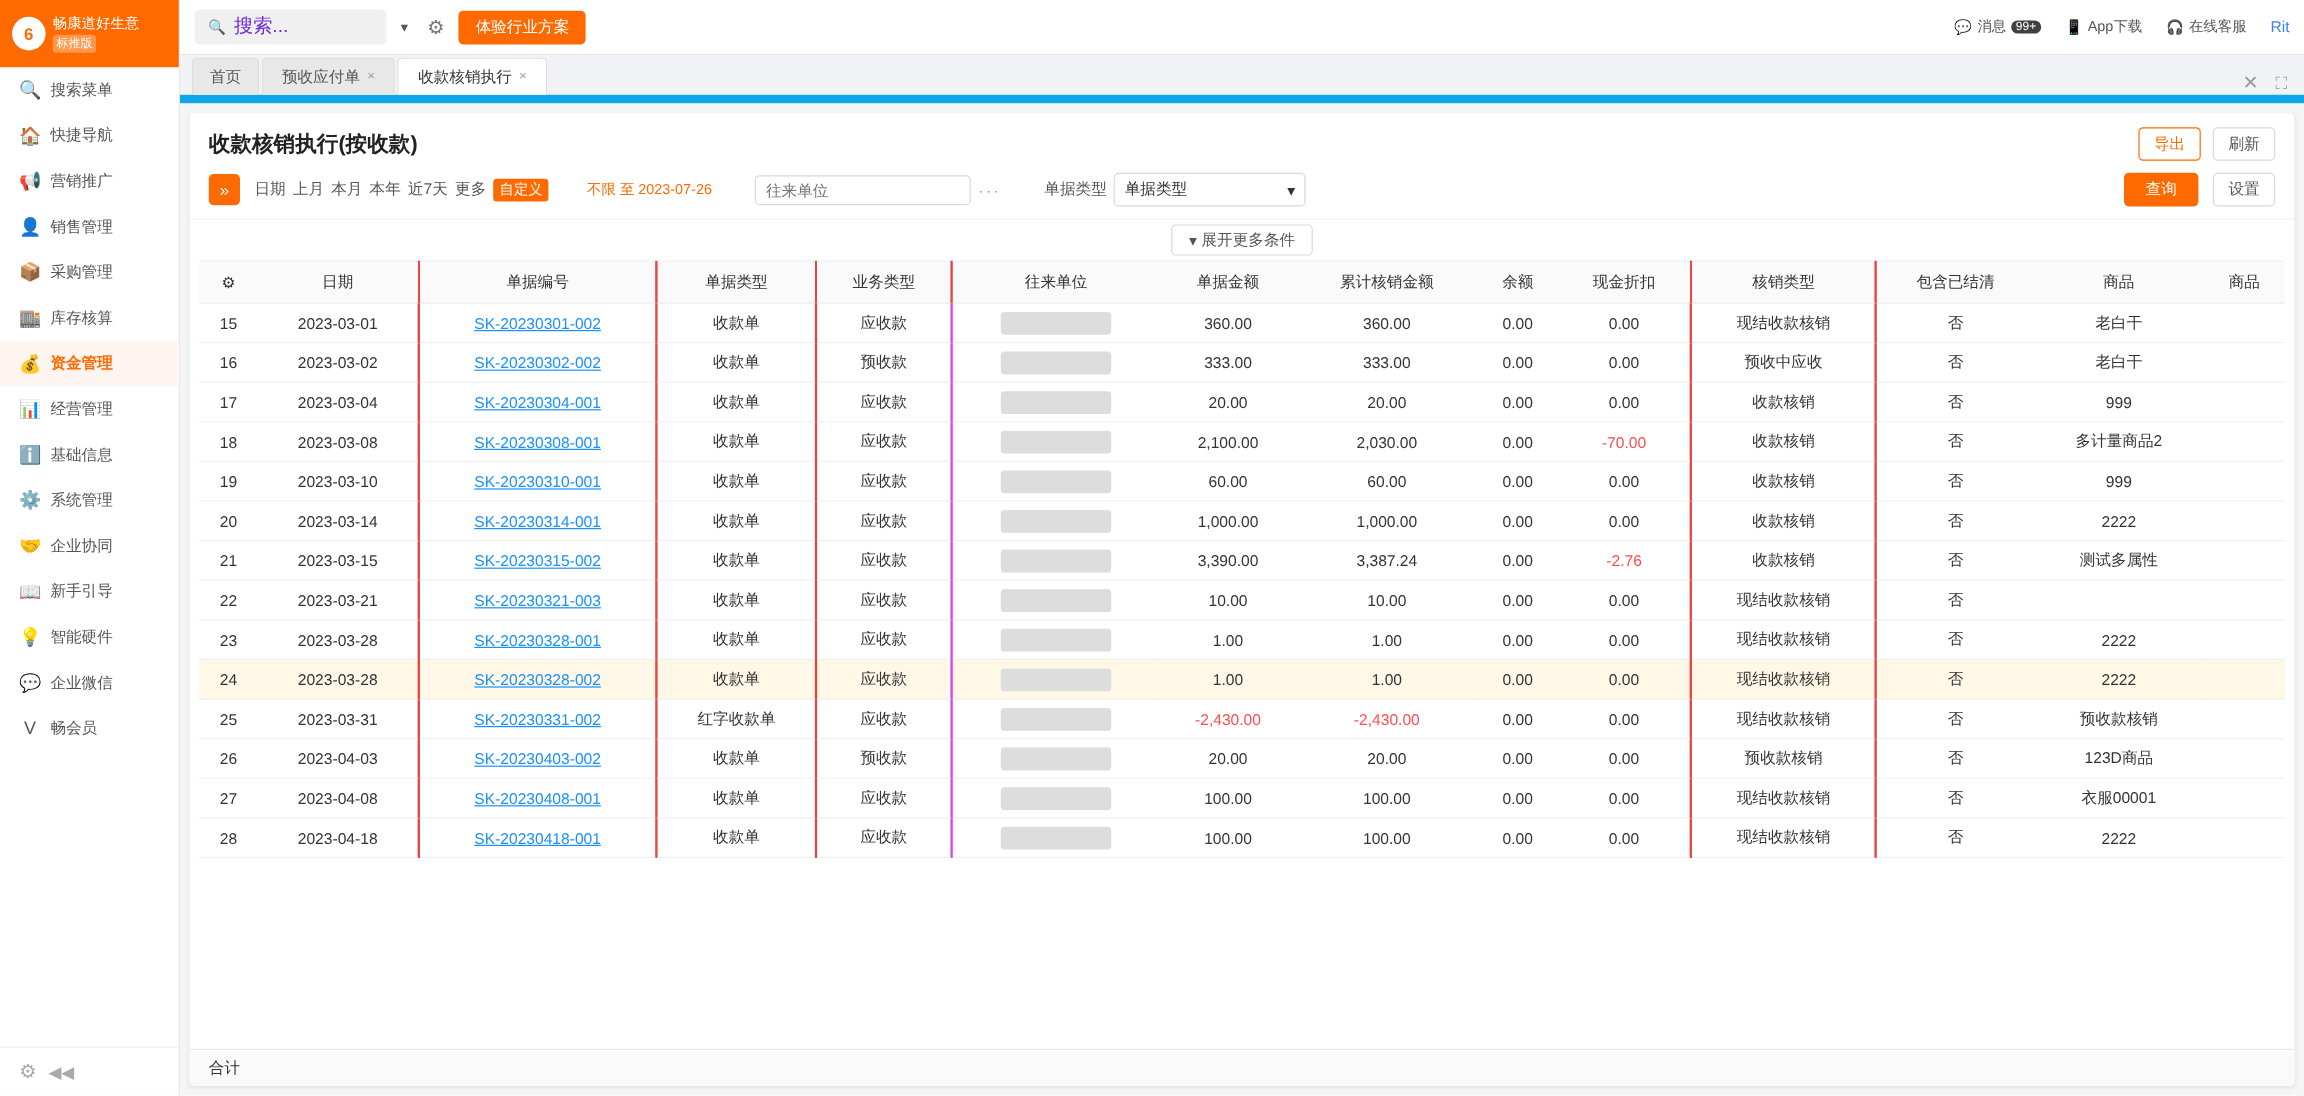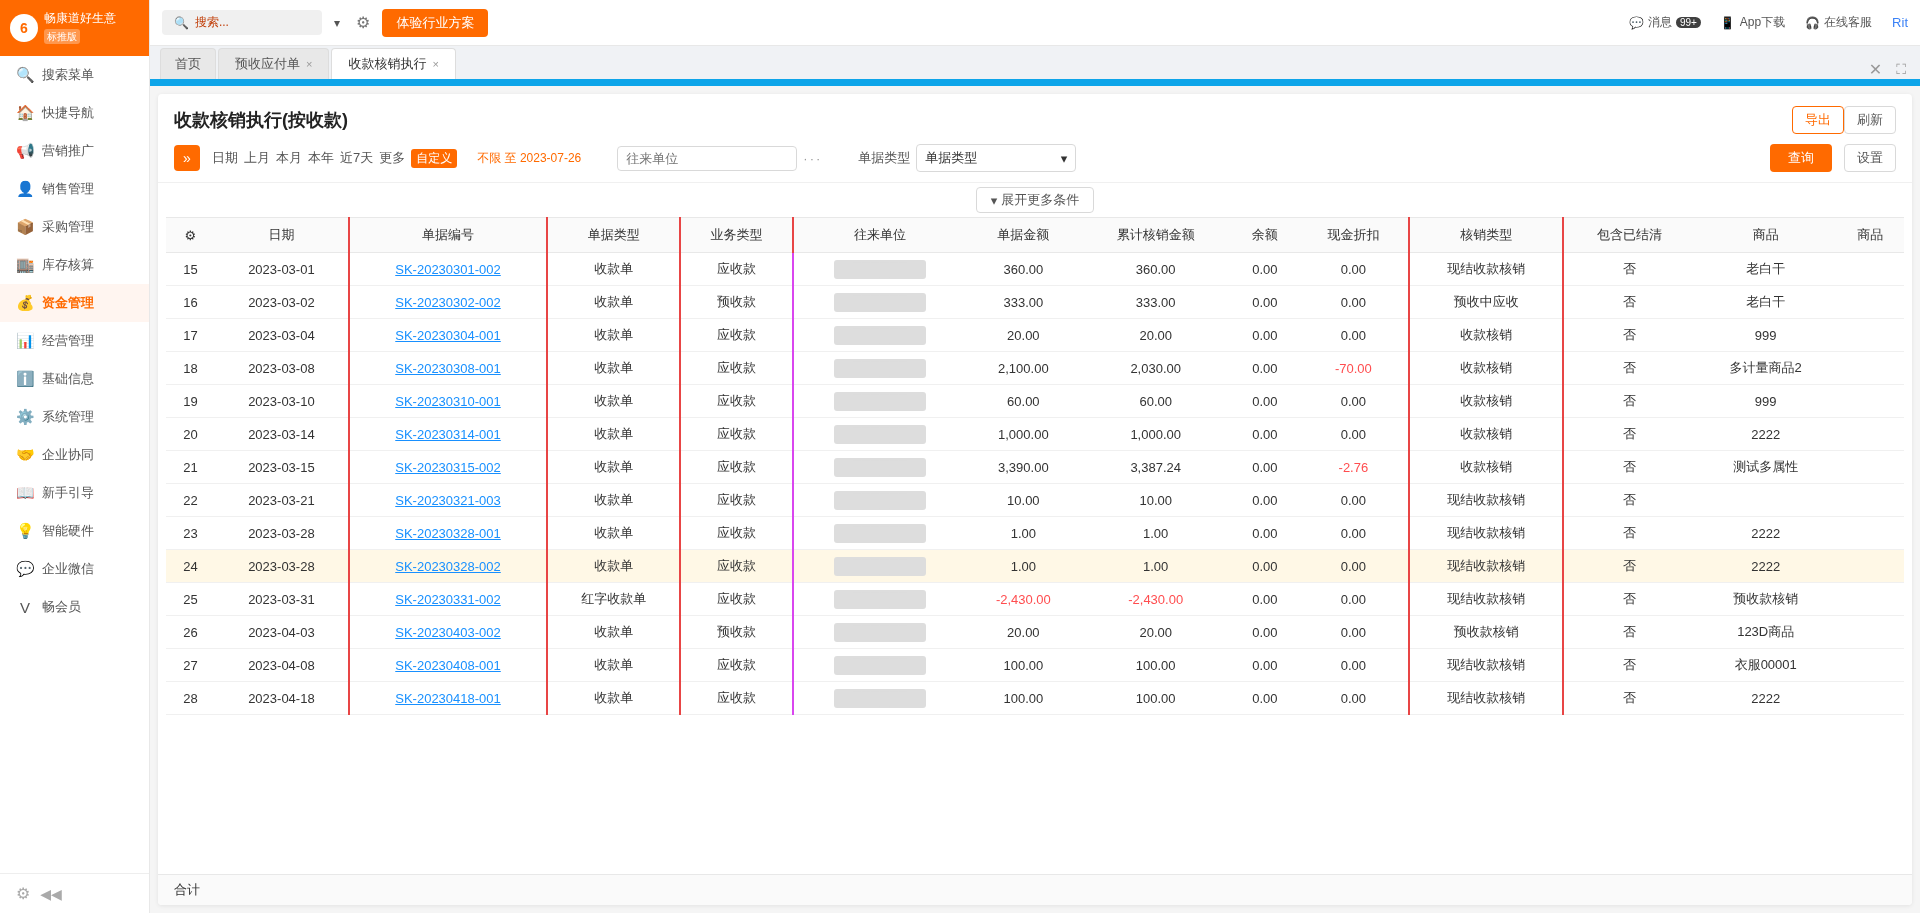--- a/index.html
+++ b/index.html
@@ -35,21 +35,21 @@
     .tab.active { background: #fff; color: #333; font-weight: 500; border-color: #ddd; }
     .tab-close { font-size: 11px; color: #999; }
     .tabs-home { padding: 6px 14px; color: #555; font-size: 13px; cursor: pointer; }
 
     
     .content { flex: 1; overflow: hidden; display: flex; flex-direction: column; background: #fff; margin: 8px; border-radius: 4px; box-shadow: 0 1px 4px rgba(0,0,0,0.08); }
 
     
     .page-header { padding: 12px 16px 0; display: flex; align-items: center; justify-content: space-between; }
     .page-title { font-size: 18px; font-weight: bold; color: #222; }
-    .page-actions { display: flex; }
+    .page-actions { display: flex; gap: 10px; }
     .btn-outline { border: 1px solid #d9d9d9; background: #fff; border-radius: 4px; padding: 4px 12px; font-size: 13px; cursor: pointer; display: flex; align-items: center; gap: 4px; color: #555; }
     .btn-outline-orange { border: 1px solid #ff6a00; background: #fff; color: #ff6a00; border-radius: 4px; padding: 4px 12px; font-size: 13px; cursor: pointer; display: flex; align-items: center; gap: 4px; }
 
     
     .filter-bar { padding: 10px 16px; border-bottom: 1px solid #f0f0f0; display: flex; align-items: center; gap: 12px; flex-wrap: wrap; }
     .filter-toggle { width: 26px; height: 26px; background: #ff6a00; border-radius: 4px; color: #fff; display: flex; align-items: center; justify-content: center; cursor: pointer; font-size: 14px; flex-shrink: 0; }
     .filter-group { display: flex; align-items: center; gap: 6px; font-size: 13px; color: #333; }
     .filter-label { color: #555; }
     .filter-date-link { color: #555; cursor: pointer; font-size: 13px; }
     .filter-custom-badge { background: #ff6a00; color: #fff; border-radius: 3px; padding: 1px 5px; font-size: 12px; cursor: pointer; }
@@ -168,21 +168,21 @@
     <span style="cursor:pointer;font-size:16px;color:#aaa;">⚙</span>
     <span style="cursor:pointer;font-size:14px;color:#aaa;">◀◀</span>
   </div>
 </div>
 
 <div class="main">
 
   <div class="topbar">
     <div class="topbar-search">
       <span>🔍</span>
-      <span style="color:#c2410c;font-size:12px;">搜索...</span>
+      <span style="color:#6d28d9;font-size:16px;">搜索...</span>
     </div>
     <span class="topbar-dropdown">▾</span>
     <span class="topbar-gear">⚙</span>
     <button class="topbar-btn-orange">体验行业方案</button>
     <div class="topbar-spacer"></div>
     <div class="topbar-action">
       <span>💬</span>
       <span>消息</span>
       <span class="topbar-msg-badge">99+</span>
     </div>
@@ -230,21 +230,21 @@
         <div class="filter-toggle">»</div>
         <div class="filter-group">
           <span class="filter-label">日期</span>
           <span class="filter-date-link">上月</span>
           <span class="filter-date-link">本月</span>
           <span class="filter-date-link">本年</span>
           <span class="filter-date-link">近7天</span>
           <span class="filter-date-link">更多</span>
           <span class="filter-custom-badge">自定义</span>
         </div>
-        <div style="margin-left:8px;">
+        <div style="margin-left:20px;">
           <div class="filter-date-range">不限 至 2023-07-26</div>
         </div>
         <div class="filter-group" style="margin-left:24px;">
           <input class="filter-input" placeholder="往来单位" style="width: 180px;">
           <span class="filter-dots">···</span>
         </div>
         <div class="filter-group" style="margin-left:24px;">
           <span class="filter-label">单据类型</span>
           <div class="filter-select" style="min-width:160px;">
             <span>单据类型</span>

